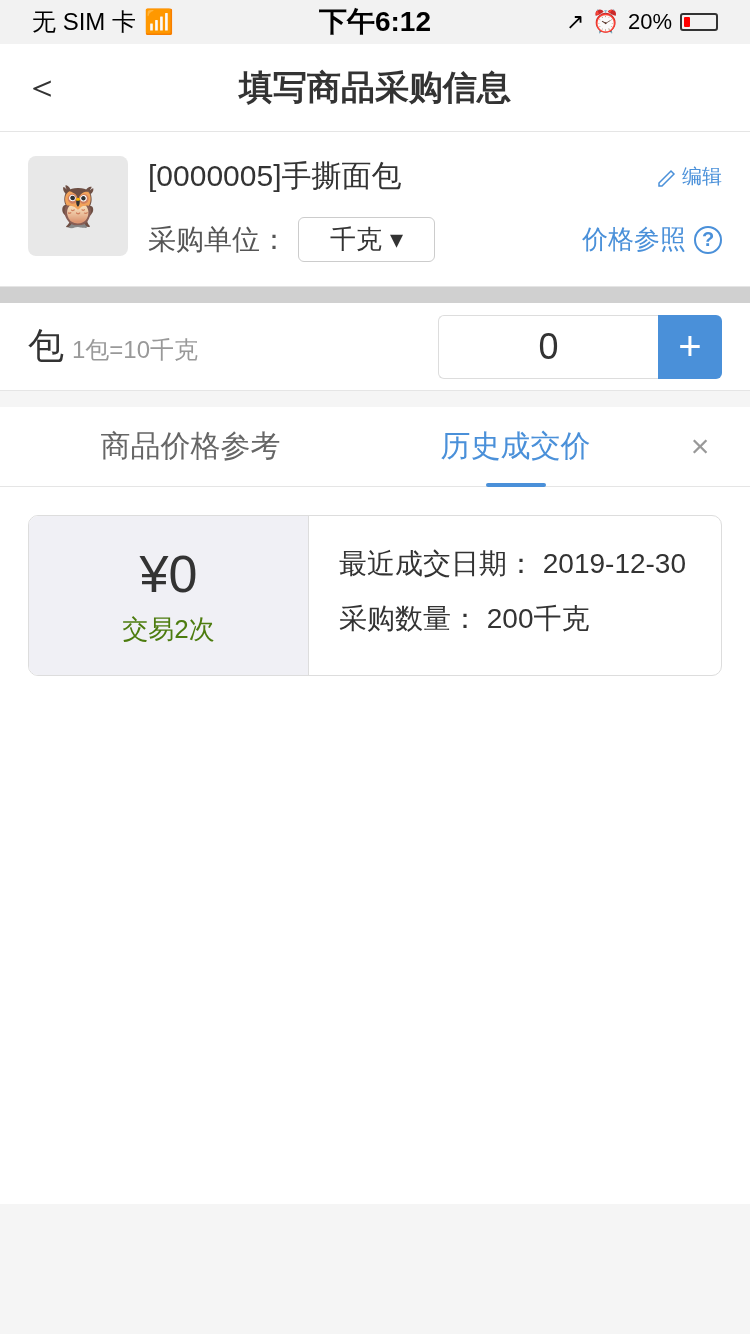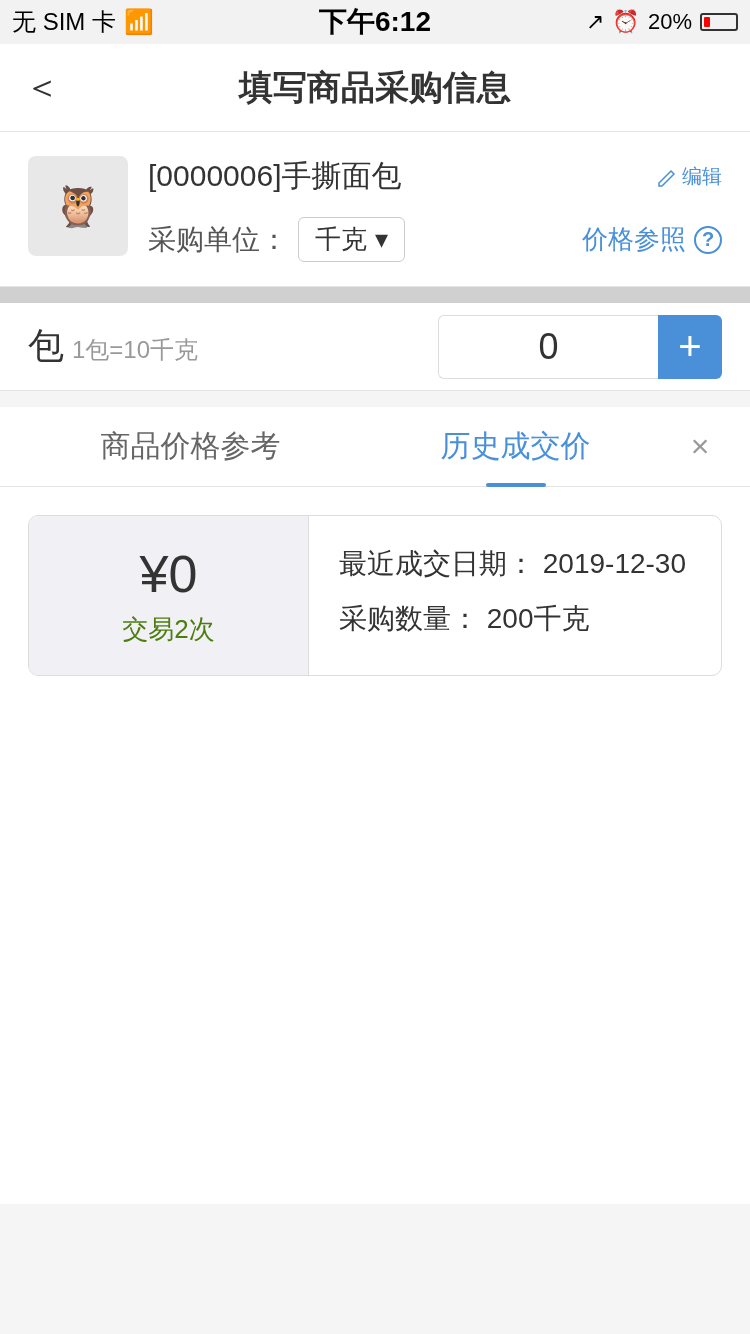--- a/index.html
+++ b/index.html
@@ -13,21 +13,21 @@
     }
 
     
     .status-bar {
       width: 750px;
       height: 44px;
       background: #f2f2f2;
       display: flex;
       align-items: center;
       justify-content: space-between;
-      padding: 0 12px;
+      padding: 0 32px;
       font-size: 26px;
       font-weight: 500;
     }
     .status-left {
       display: flex;
       align-items: center;
       gap: 8px;
       font-size: 24px;
     }
     .status-center {
@@ -142,21 +142,21 @@
     .unit-label {
       font-size: 28px;
       color: #555;
       display: flex;
       align-items: center;
       gap: 10px;
     }
     .unit-select {
       border: 1px solid #ccc;
       border-radius: 6px;
-      padding: 4px 16px;
+      padding: 4px 31px;
       font-size: 26px;
       color: #333;
       background: #fff;
       display: flex;
       align-items: center;
       gap: 8px;
     }
     .price-ref {
       font-size: 26px;
       color: #4a90d9;
@@ -363,21 +363,21 @@
   <div class="nav-back">＜</div>
   <div class="nav-title">填写商品采购信息</div>
 </div>
 
 <div class="product-card">
   <div class="product-image">
     <span class="product-image-placeholder">🦉</span>
   </div>
   <div class="product-info">
     <div class="product-header">
-      <span class="product-name">[0000006]手撕面包</span>
+      <span class="product-name">[0000005]手撕面包</span>
       <span class="edit-link">
         <svg width="22" height="22" viewBox="0 0 22 22" fill="none" xmlns="http://www.w3.org/2000/svg">
           <path d="M3 17L15 5L18 8L6 20H3V17Z" stroke="#4a90d9" stroke-width="1.5" fill="none"></path>
         </svg>
         <span>编辑</span>
       </span>
     </div>
     <div class="product-unit-row">
       <div class="unit-label">
         <span>采购单位：</span>

